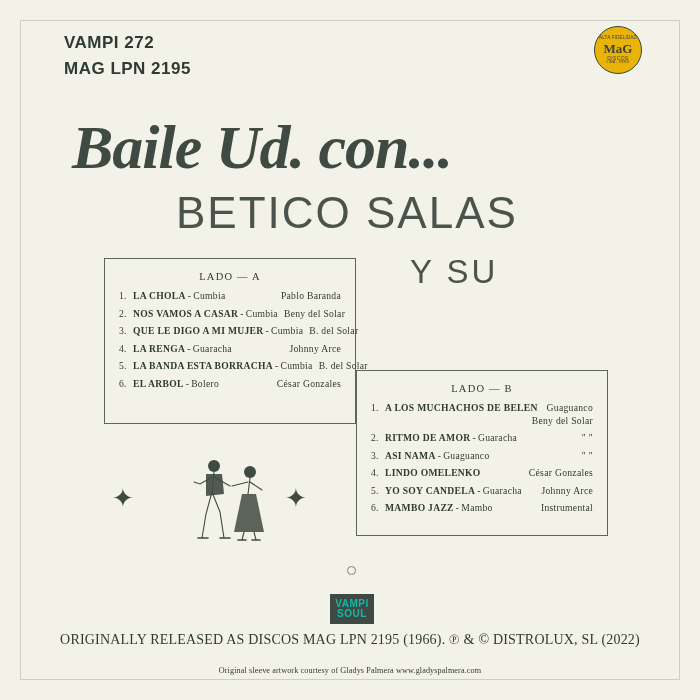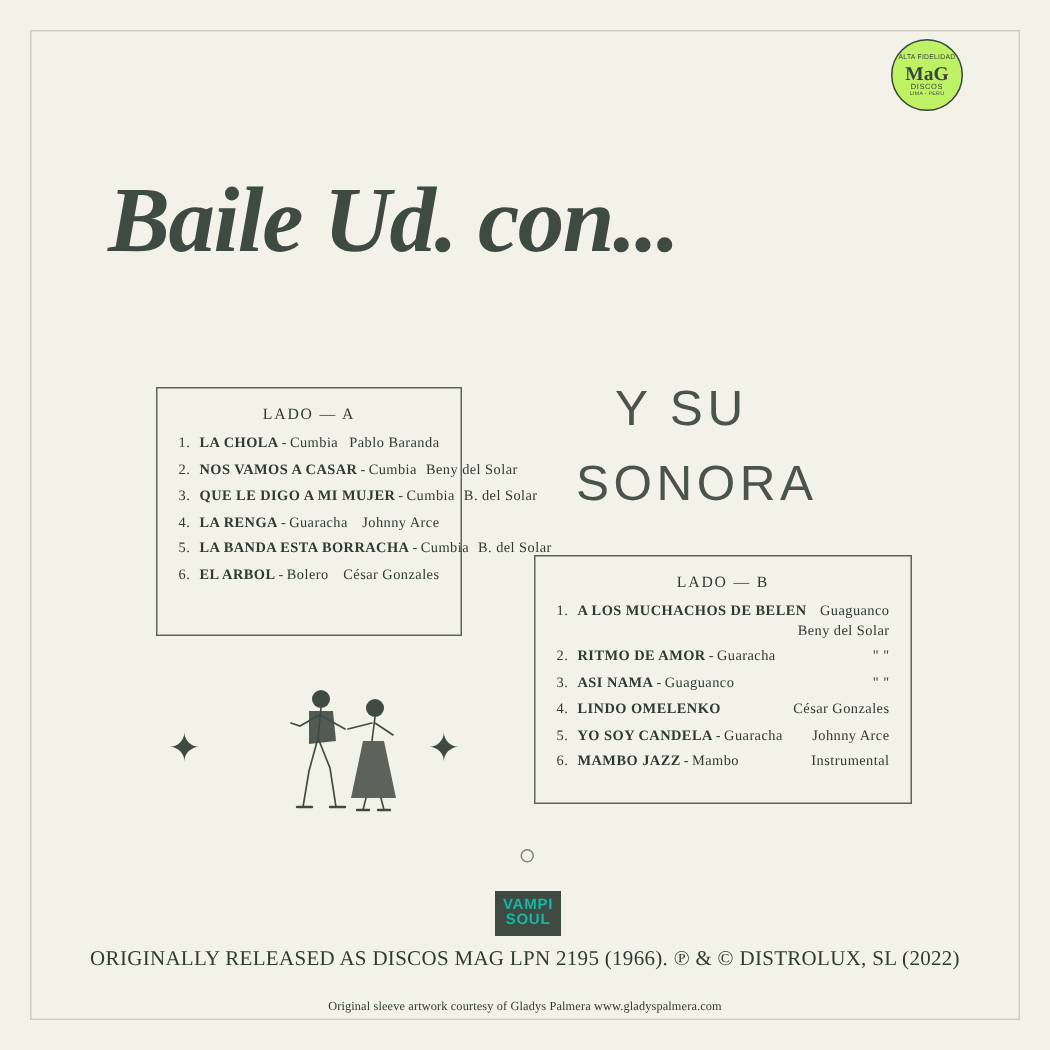--- a/index.html
+++ b/index.html
@@ -52,21 +52,21 @@
     top: 26px;
     width: 46px;
     height: 46px;
     border: 1.5px solid #3a4540;
     border-radius: 50%;
     display: flex;
     flex-direction: column;
     align-items: center;
     justify-content: center;
     color: #3a4540;
-    background: #bef264;
+    background: #eab308;
   }
   .mag-logo .l1 {
     font-family: "Liberation Sans", sans-serif;
     font-size: 4.5px;
     letter-spacing: 0.2px;
     line-height: 1;
     margin-bottom: 1px;
   }
   .mag-logo .l2 {
     font-family: "Liberation Serif", serif;
@@ -137,21 +137,21 @@
   .tracklist {
     position: absolute;
     border: 1px solid #5c655d;
     background: transparent;
     box-sizing: border-box;
     padding: 12px 14px 14px 14px;
   }
   .tracklist.side-a {
     left: 104px;
     top: 258px;
-    width: 204px;
+    width: 252px;
     height: 166px;
   }
   .tracklist.side-b {
     left: 356px;
     top: 370px;
     width: 252px;
     height: 166px;
   }
   .side-label {
     font-family: "Liberation Serif", serif;
@@ -266,31 +266,35 @@
     margin-top: 26px;
   }
 </style>
 </head>
 <body>
 
 <div class="sleeve">
 
   <div class="inner-border"></div>
 
+  <div class="catalog">
+    <div>VAMPI 272</div>
+    <div>MAG LPN 2195</div>
+  </div>
 
   <div class="mag-logo">
     <div class="l1">ALTA FIDELIDAD</div>
     <div class="l2">MaG</div>
     <div class="l3">DISCOS</div>
     <div class="l4">LIMA - PERU</div>
   </div>
 
   <div class="title-main">Baile Ud. con...</div>
+  <div class="artist-1">BETICO SALAS</div>
   <div class="artist-2">Y SU</div>
-  <div class="artist-3">SONORA</div>
 
   <div class="tracklist side-a">
     <div class="side-label">LADO — A</div>
 
     <div class="track-row">
       <span class="track-num">1.</span>
       <span class="track-title">LA CHOLA</span>
       <span class="track-sep">-</span>
       <span class="track-genre">Cumbia</span>
       <span class="track-credit">Pablo Baranda</span>

